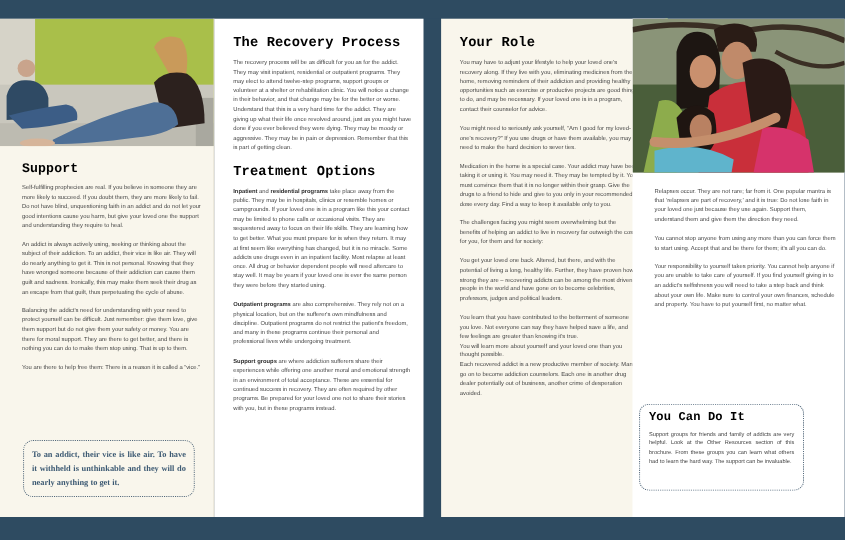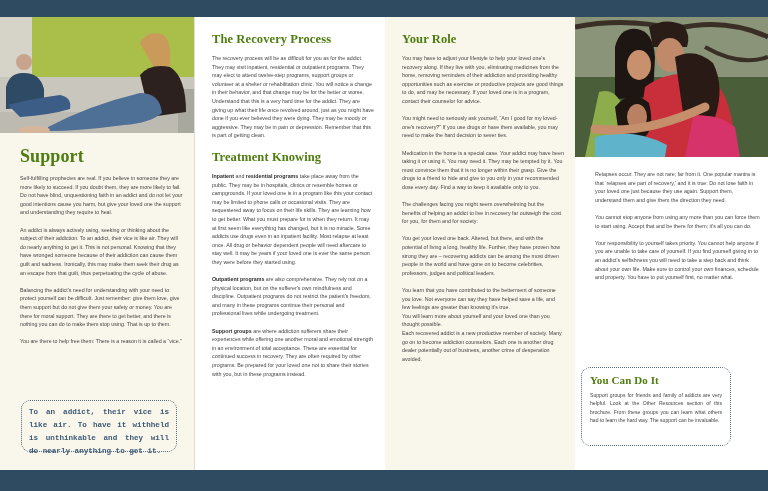--- a/index.html
+++ b/index.html
@@ -4,23 +4,23 @@
 <style>
   * { margin: 0; padding: 0; box-sizing: border-box; }
   html, body { width: 768px; height: 491px; overflow: hidden; background: #2e4b61; }
   body { position: relative; font-family: "Liberation Sans", sans-serif; color: #3a3a3a; }
   .band { position: absolute; left: 0; width: 768px; background: #2e4b61; }
   .band.top { top: 0; height: 17px; }
   .band.bottom { top: 470px; height: 21px; }
   .panel { position: absolute; top: 17px; height: 453px; overflow: hidden; }
   .p1 { left: 0; width: 195px; background: #f9f6ec; border-right: 1px solid #e3ded0; }
   .p2 { left: 195px; width: 190px; background: #ffffff; }
-  .p3 { left: 385px; width: 206px; background: #f9f6ec; border-right: 2px solid #84cc16; }
+  .p3 { left: 401px; width: 206px; background: #f9f6ec; border-right: 2px solid #84cc16; }
   .p4 { left: 575px; width: 193px; background: #ffffff; }
-  h2 { font-family: Liberation Serif, serif; font-weight: 600; color: #4d7c0f; font-size: 12.5px; letter-spacing: 0.1px; }
+  h2 { font-family: Liberation Mono, monospace; font-weight: 600; color: #000000; font-size: 12.5px; letter-spacing: 0.1px; }
   p { font-size: 5.3px; line-height: 8.6px; color: #444; }
   p b { color: #2c2c2c; }
   .photo { position: absolute; left: 0; top: 0; overflow: hidden; }
   .photo svg { display: block; }
   .callout { border: 1.5px dotted #51677a; border-radius: 9px; }
 </style>
 </head>
 <body>
 
 <div class="band top"></div>
@@ -38,36 +38,36 @@
       <path d="M6 70 Q10 55 24 56 Q40 56 44 72 L44 90 L6 92 Z" fill="#2f4a64"></path>
       <path d="M8 88 Q30 82 60 78 Q72 80 70 92 Q50 98 20 100 Z" fill="#3c5d86"></path>
       <circle cx="154" cy="30" r="9" fill="#d8b08e"></circle>
       <path d="M140 26 Q148 12 164 18 Q174 30 168 56 L156 54 Z" fill="#c99a5a"></path>
       <path d="M140 58 Q150 46 170 50 Q186 60 186 95 L150 100 Z" fill="#2c211e"></path>
       <path d="M48 110 Q90 88 140 76 Q160 76 162 96 Q150 106 124 108 Q80 114 48 114 Z" fill="#4e6f96"></path>
       <ellipse cx="34" cy="113" rx="16" ry="4" fill="#d6b59a"></ellipse>
     </svg>
   </div>
   <div style="position:absolute;left:20px;top:129px;width:165px;">
-    <h2 style="font-size:18px;margin-bottom:7px;">Support</h2>
+    <h2 style="font-size:12px;margin-bottom:7px;">Support</h2>
     <p style="margin-bottom:8.6px;">Self-fulfilling prophecies are real. If you believe in someone they are more likely to succeed. If you doubt them, they are more likely to fail. Do not have blind, unquestioning faith in an addict and do not let your good intentions cause you harm, but give your loved one the support and understanding they require to heal.</p>
     <p style="margin-bottom:8.6px;">An addict is always actively using, seeking or thinking about the subject of their addiction. To an addict, their vice is like air. They will do nearly anything to get it. This is not personal. Knowing that they have wronged someone because of their addiction can cause them guilt and sadness. Ironically, this may make them seek their drug as an escape from that guilt, thus perpetuating the cycle of abuse.</p>
     <p style="margin-bottom:8.6px;">Balancing the addict's need for understanding with your need to protect yourself can be difficult. Just remember: give them love, give them support but do not give them your safety or money. You are there for moral support. They are there to get better, and there is nothing you can do to make them stop using. That is up to them.</p>
     <p>You are there to help free them: There is a reason it is called a “vice.”</p>
   </div>
   <div class="callout" style="position:absolute;left:21px;top:383px;width:156px;height:52px;padding:5px 7px 0 7px;">
-    <div style="font-family:Liberation Mono, monospace;font-weight:600;color:#3d5a73;font-size:7.6px;line-height:13px;text-align:justify;">To an addict, their vice is like air. To have it withheld is unthinkable and they will do nearly anything to get it.</div>
+    <div style="font-family:Liberation Serif, serif;font-weight:600;color:#3d5a73;font-size:7.6px;line-height:13px;text-align:justify;">To an addict, their vice is like air. To have it withheld is unthinkable and they will do nearly anything to get it.</div>
   </div>
 </div>
 
 <div class="panel p2">
   <div style="position:absolute;left:17px;top:15px;width:162px;">
     <h2 style="margin-bottom:7px;">The Recovery Process</h2>
     <p style="margin-bottom:10px;">The recovery process will be as difficult for you as for the addict. They may visit inpatient, residential or outpatient programs. They may elect to attend twelve-step programs, support groups or volunteer at a shelter or rehabilitation clinic. You will notice a change in their behavior, and that change may be for the better or worse. Understand that this is a very hard time for the addict. They are giving up what their life once revolved around, just as you might have done if you ever believed they were dying. They may be moody or aggressive. They may be in pain or depression. Remember that this is part of getting clean.</p>
-    <h2 style="margin-bottom:7px;">Treatment Knowing</h2>
+    <h2 style="margin-bottom:7px;">Treatment Options</h2>
     <p style="margin-bottom:8.6px;">
       <b>Inpatient</b><span> and </span><b>residential programs</b><span> take place away from the public. They may be in hospitals, clinics or resemble homes or campgrounds. If your loved one is in a program like this your contact may be limited to phone calls or occasional visits. They are sequestered away to focus on their life skills. They are learning how to get better. What you must prepare for is when they return. It may at first seem like everything has changed, but it is no miracle. Some addicts use drugs even in an inpatient facility. Most relapse at least once. All drug or behavior dependent people will need aftercare to stay well. It may be years if your loved one is ever the same person they were before they started using.</span>
     </p>
     <p style="margin-bottom:8.6px;">
       <b>Outpatient programs</b><span> are also comprehensive. They rely not on a physical location, but on the sufferer's own mindfulness and discipline. Outpatient programs do not restrict the patient's freedom, and many in these programs continue their personal and professional lives while undergoing treatment.</span>
     </p>
     <p>
       <b>Support groups</b><span> are where addiction sufferers share their experiences while offering one another moral and emotional strength in an environment of total acceptance. These are essential for continued success in recovery. They are often required by other programs. Be prepared for your loved one not to share their stories with you, but in these programs instead.</span>
     </p>
   </div>

